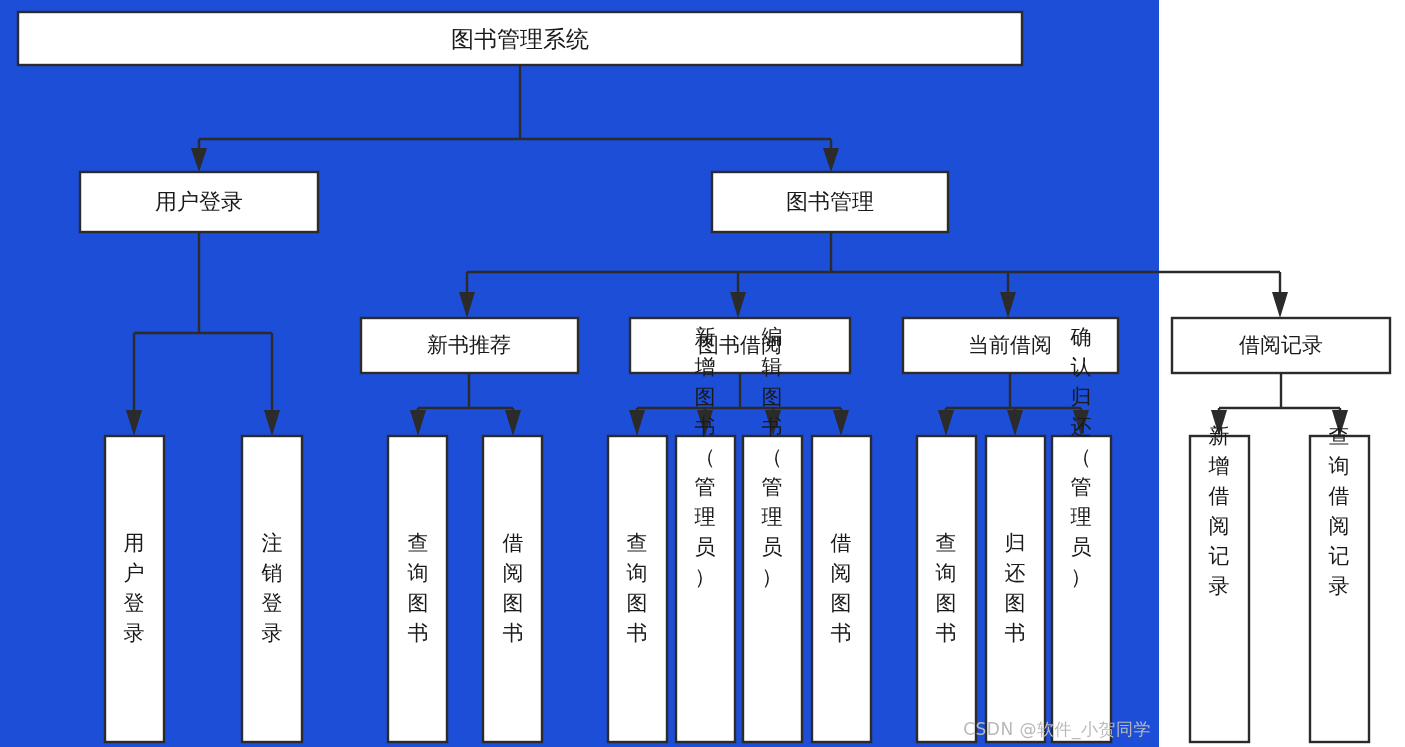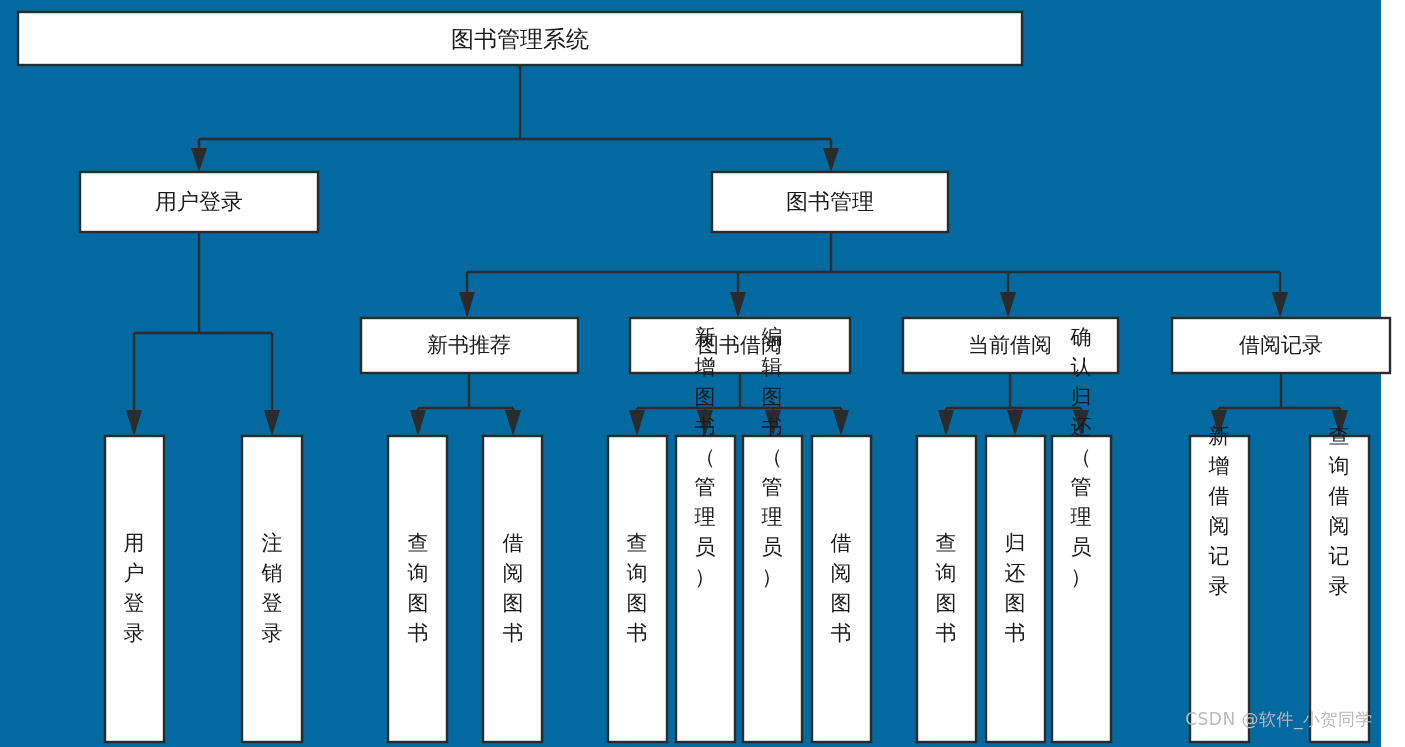--- a/index.html
+++ b/index.html
@@ -1,36 +1,36 @@
 <!DOCTYPE html>
 <html><head>
 <meta charset="utf-8">
 <style>
   html,body{margin:0;padding:0;background:#ffffff;}
   body{
     width:1405px;height:747px;overflow:hidden;
     font-family:"DejaVu Sans","Liberation Sans",sans-serif;
   }
-  #diagram-root{position:relative;width:1381px;height:747px;background:#0369a1;}
+  #diagram-root{position:relative;width:1159px;height:747px;background:#1d4ed8;}
   svg#tree{position:absolute;left:0;top:0;width:1405px;height:747px;}
   .node-box{fill:#ffffff;stroke:#2b2b2b;stroke-width:2.4;}
   .conn{stroke:#2b2b2b;stroke-width:2.4;fill:none;stroke-linecap:butt;}
   .arrow-head{fill:#2b2b2b;stroke:none;}
   .node-label{
     font-family:"DejaVu Sans","Liberation Sans",sans-serif;
     fill:#1a1a1a;
     text-anchor:middle;
     dominant-baseline:middle;
   }
   .lvl1-label{font-size:23px;}
   .lvl2-label{font-size:22px;}
   .lvl3-label{font-size:21px;}
   .leaf-label{font-size:21px;}
   .watermark{
-    position:absolute;right:8px;bottom:16px;
+    position:absolute;right:8px;bottom:6px;
     font-family:"DejaVu Sans","Liberation Sans",sans-serif;
     font-size:17px;color:#b9b9b9;white-space:nowrap;
     letter-spacing:0.5px;
   }
 </style>
 </head>
 <body>
 
 <div id="diagram-root">
 

